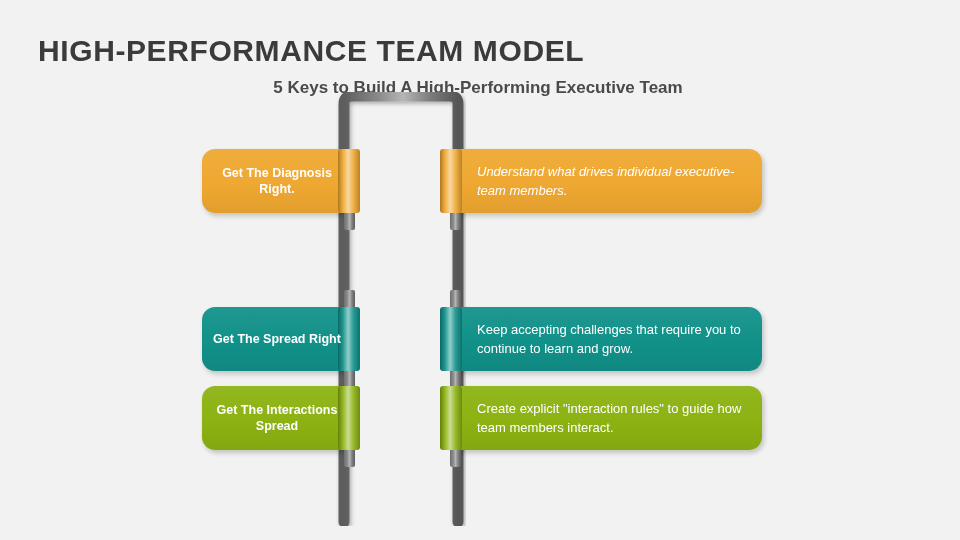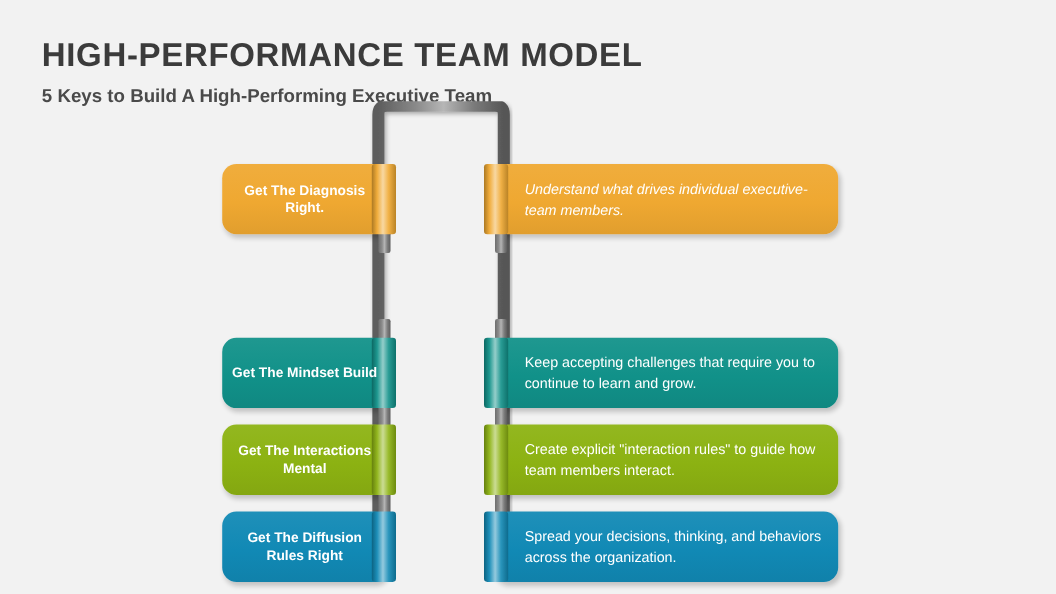--- a/index.html
+++ b/index.html
@@ -38,20 +38,21 @@
     line-height: 34px;
     white-space: nowrap;
   }
   #subtitle {
     margin-top: 9px;
     font-size: 17px;
     font-weight: bold;
     color: #4a4a4a;
     line-height: 21px;
     white-space: nowrap;
+    text-align: center;
   }
 
   
   #ladder {
     position: absolute;
     left: 336px;
     top: 92px;
     width: 130px;
     height: 434px;
     pointer-events: none;
@@ -169,47 +170,37 @@
           <span class="bar-label">Understand what drives individual executive-team members.</span>
           <span class="gloss gloss-right" style="background: linear-gradient(to right, rgb(172, 121, 35) 0%, rgb(240, 172, 59) 22%, rgb(248, 216, 162) 46%, rgb(241, 177, 70) 70%, rgb(186, 131, 38) 100%);"></span>
         </div>
       </div>
       <div class="rail" style="left: 344px; top: 179px; height: 19px;"></div>
       <div class="rail" style="left: 450px; top: 179px; height: 19px;"></div>
       <div class="rail" style="left: 344px; top: 258px; height: 19px;"></div>
       <div class="rail" style="left: 450px; top: 258px; height: 19px;"></div>
       <div class="row" style="top: 275px;">
         <div class="bar bar-left" style="background: linear-gradient(rgb(31, 152, 144), rgb(17, 145, 137) 55%, rgb(16, 136, 129));">
-          <span class="bar-label">Get The Mindset Build</span>
+          <span class="bar-label">Get The Spread Right</span>
           <span class="gloss gloss-left" style="background: linear-gradient(to right, rgb(12, 104, 99) 0%, rgb(29, 151, 143) 22%, rgb(148, 206, 202) 46%, rgb(41, 156, 149) 70%, rgb(13, 113, 107) 100%);"></span>
         </div>
         <div class="bar bar-right" style="background: linear-gradient(rgb(31, 152, 144), rgb(17, 145, 137) 55%, rgb(16, 136, 129)); justify-content: center;">
           <span class="bar-label">Keep accepting challenges that require you to continue to learn and grow.</span>
           <span class="gloss gloss-right" style="background: linear-gradient(to right, rgb(12, 104, 99) 0%, rgb(29, 151, 143) 22%, rgb(148, 206, 202) 46%, rgb(41, 156, 149) 70%, rgb(13, 113, 107) 100%);"></span>
         </div>
       </div>
       <div class="rail" style="left: 344px; top: 337px; height: 19px;"></div>
       <div class="rail" style="left: 450px; top: 337px; height: 19px;"></div>
       <div class="row" style="top: 354px;">
         <div class="bar bar-left" style="background: linear-gradient(rgb(147, 183, 32), rgb(140, 178, 18) 55%, rgb(132, 167, 17));">
-          <span class="bar-label">Get The Interactions Mental</span>
+          <span class="bar-label">Get The Interactions Spread</span>
           <span class="gloss gloss-left" style="background: linear-gradient(to right, rgb(101, 128, 13) 0%, rgb(146, 182, 30) 22%, rgb(203, 220, 148) 46%, rgb(152, 186, 42) 70%, rgb(109, 139, 14) 100%);"></span>
         </div>
         <div class="bar bar-right" style="background: linear-gradient(rgb(147, 183, 32), rgb(140, 178, 18) 55%, rgb(132, 167, 17));">
           <span class="bar-label">Create explicit "interaction rules" to guide how team members interact.</span>
           <span class="gloss gloss-right" style="background: linear-gradient(to right, rgb(101, 128, 13) 0%, rgb(146, 182, 30) 22%, rgb(203, 220, 148) 46%, rgb(152, 186, 42) 70%, rgb(109, 139, 14) 100%);"></span>
         </div>
       </div>
       <div class="rail" style="left: 344px; top: 416px; height: 19px;"></div>
       <div class="rail" style="left: 450px; top: 416px; height: 19px;"></div>
-      <div class="row" style="top: 433px;">
-        <div class="bar bar-left" style="background: linear-gradient(rgb(31, 144, 185), rgb(17, 137, 181) 55%, rgb(16, 129, 170));">
-          <span class="bar-label">Get The Diffusion Rules Right</span>
-          <span class="gloss gloss-left" style="background: linear-gradient(to right, rgb(12, 99, 130) 0%, rgb(29, 143, 185) 22%, rgb(148, 202, 222) 46%, rgb(41, 149, 188) 70%, rgb(13, 107, 141) 100%);"></span>
-        </div>
-        <div class="bar bar-right" style="background: linear-gradient(rgb(31, 144, 185), rgb(17, 137, 181) 55%, rgb(16, 129, 170));">
-          <span class="bar-label">Spread your decisions, thinking, and behaviors across the organization.</span>
-          <span class="gloss gloss-right" style="background: linear-gradient(to right, rgb(12, 99, 130) 0%, rgb(29, 143, 185) 22%, rgb(148, 202, 222) 46%, rgb(41, 149, 188) 70%, rgb(13, 107, 141) 100%);"></span>
-        </div>
-      </div>
     </div>
 
 </div>
 
 </body></html>

